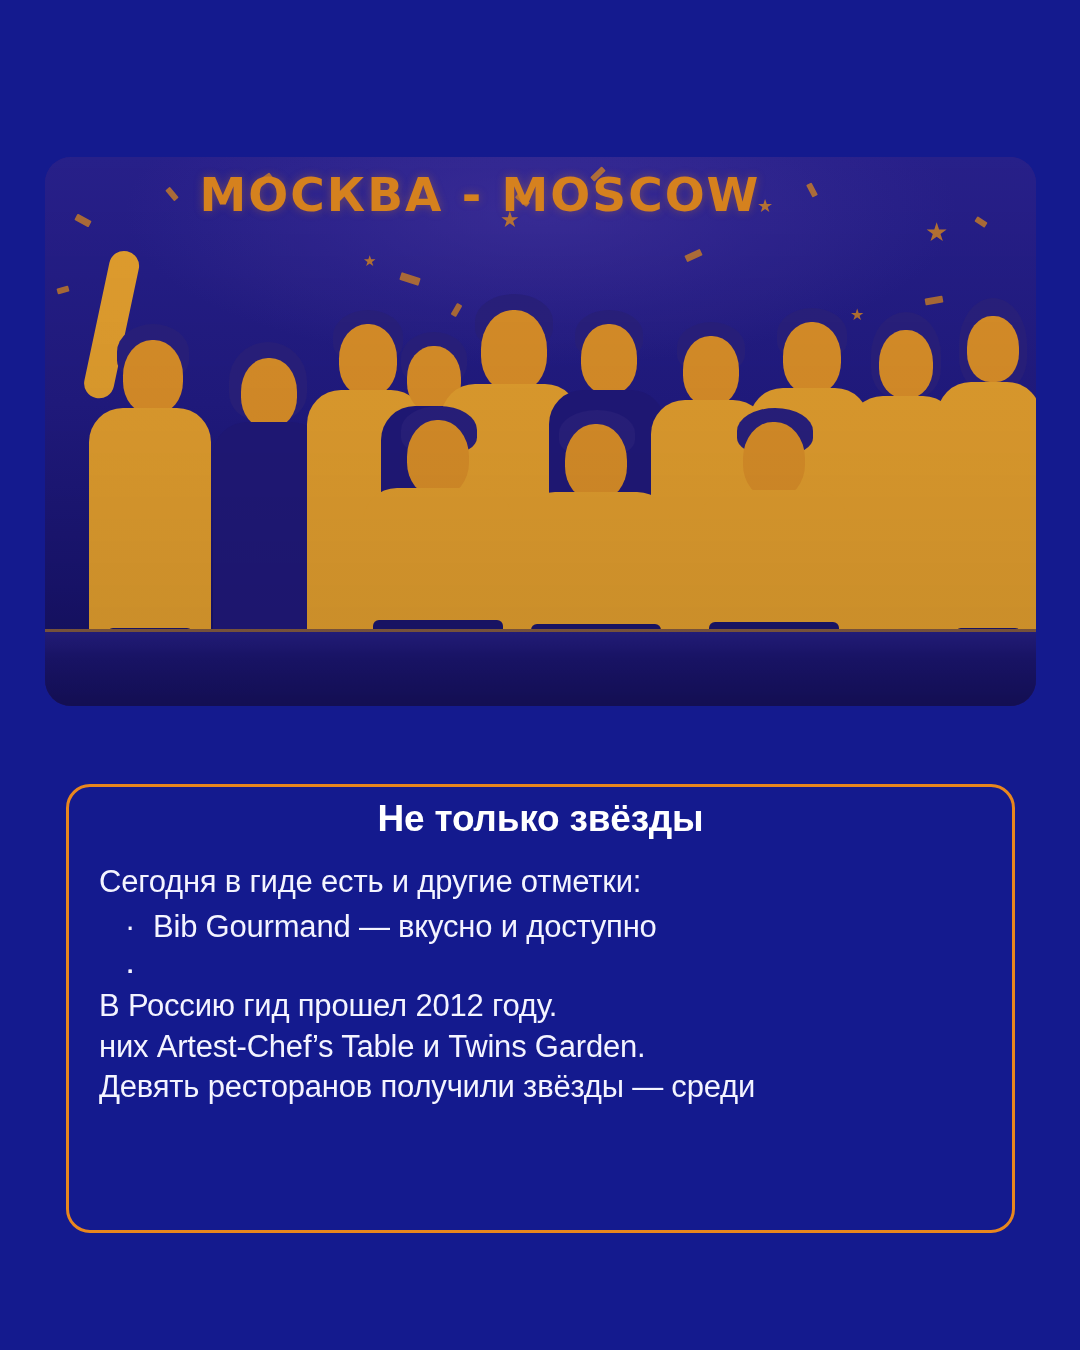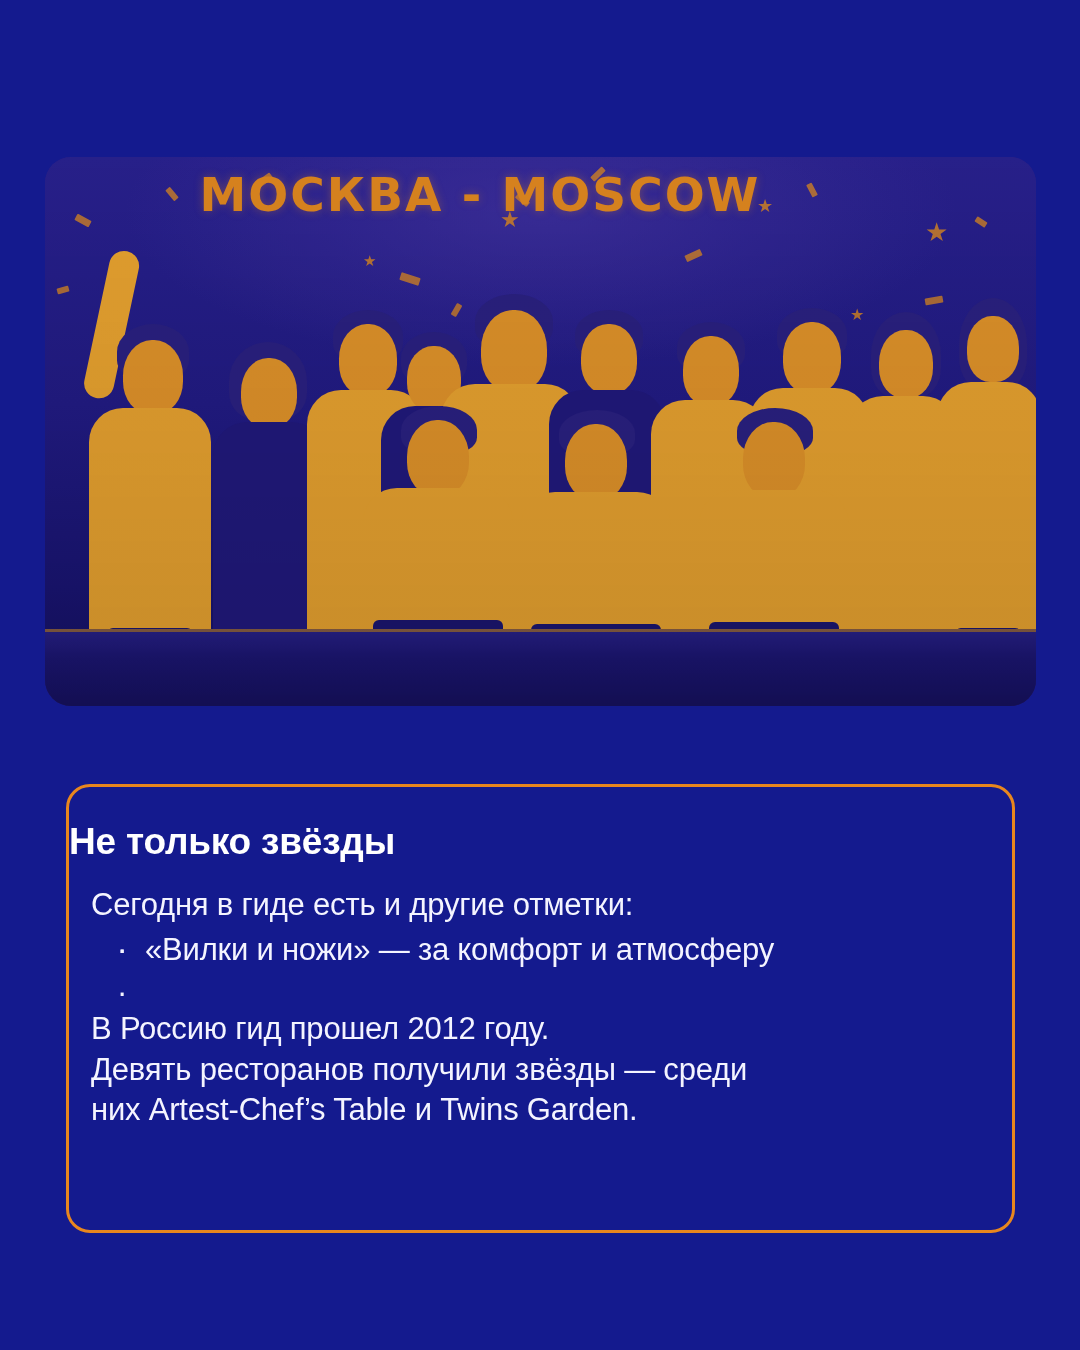--- a/index.html
+++ b/index.html
@@ -137,35 +137,36 @@
     width: 949px;
     height: 449px;
     box-sizing: border-box;
     border: 3px solid #e8871e;
     border-radius: 24px;
     background: transparent;
   }
 
   .card-title {
     margin: 0;
-    padding-top: 34px;
-    text-align: left;
+    padding-top: 11px;
+    text-align: center;
     color: #ffffff;
     font-size: 37px;
     font-weight: 700;
     letter-spacing: -0.2px;
   }
 
   .card-body {
     padding: 22px 0 0 22px;
     color: #f4f4ff;
     font-size: 31px;
     line-height: 1.31;
     font-weight: 400;
     letter-spacing: -0.2px;
+    margin-left: 8px;
   }
 
   .intro { margin: 0 0 4px 0; }
 
   ul.marks {
     list-style: none;
     margin: 0;
     padding: 0 0 0 24px;
   }
   ul.marks li {
@@ -322,33 +323,33 @@
 
   <div class="card">
     <h1 class="card-title">Не только звёзды</h1>
 
     <div class="card-body">
       <p class="intro">Сегодня в гиде есть и другие отметки:</p>
 
       <ul class="marks">
         <li>
           <span class="dot">·</span>
+          <span>Bib Gourmand — вкусно и доступно</span>
         </li>
         <li>
           <span class="dot">·</span>
-          <span> «Вилки и ножи» — за комфорт и атмосферу</span>
         </li>
         <li>
           <span class="dot">·</span>
         </li>
       </ul>
 
       <div class="spacer"></div>
 
       <div class="tail">
         <p>В Россию гид прошел 2012 году.</p>
+        <p>них Artest-Chef’s Table и Twins Garden.</p>
         <p>Девять ресторанов получили звёзды — среди</p>
-        <p>них Artest-Chef’s Table и Twins Garden.</p>
       </div>
     </div>
   </div>
 
 </div>
 
 </body></html>

